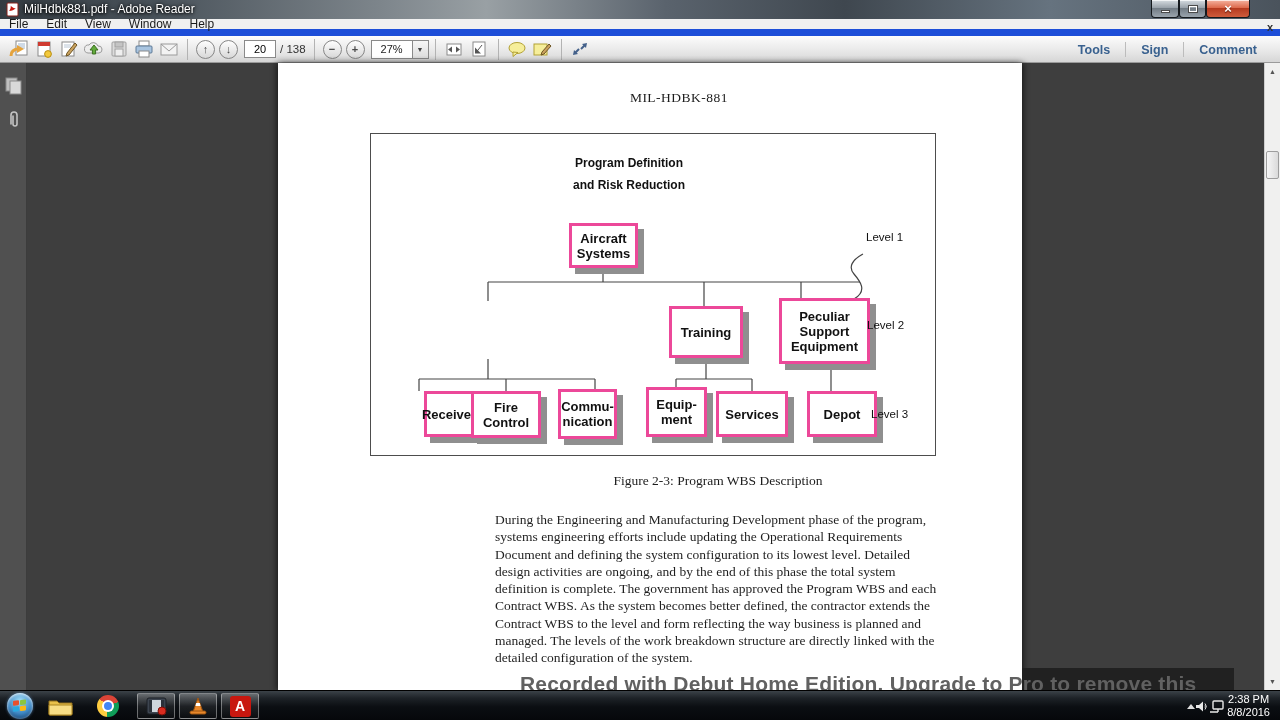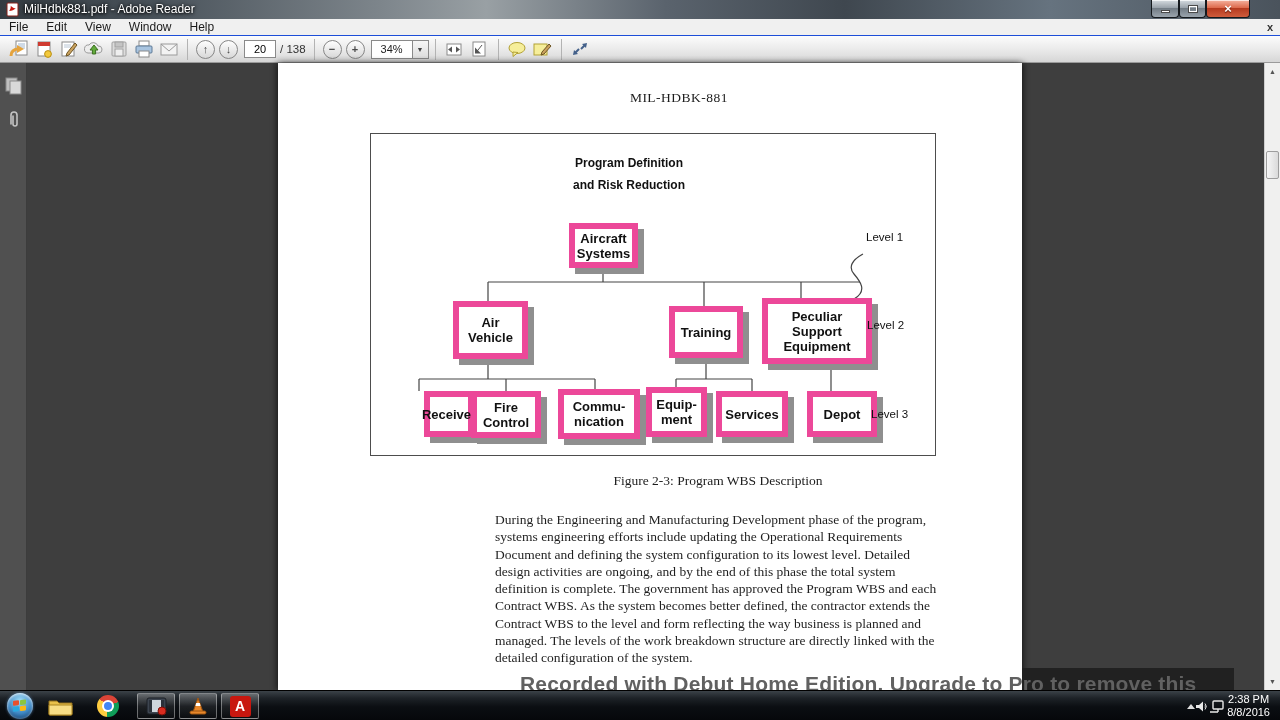--- a/index.html
+++ b/index.html
@@ -15,21 +15,21 @@
   .cap-btn { height:18px; border:1px solid #15191d; border-top:none; border-radius:0 0 4px 4px;
     background:linear-gradient(#d7dde2,#9aa3ab 45%,#727c85 50%,#9aa4ad); display:flex; align-items:center; justify-content:center;
     box-shadow:inset 0 1px 0 rgba(255,255,255,.7); }
   .cap-min { width:28px; } .cap-max { width:27px; }
   .cap-close { width:44px; background:linear-gradient(#f5b3a0,#dd6b4d 45%,#b53b20 50%,#cf5c3c); }
   .glyph-min { width:9px; height:3px; background:#fff; border:1px solid #4a4a4a; margin-top:6px; }
   .glyph-max { width:10px; height:8px; border:1px solid #4a4a4a; background:transparent; box-shadow:inset 0 0 0 1px #fff; }
   .glyph-close { color:#fff; font-size:13px; font-weight:bold; text-shadow:0 1px 1px #5a1505; line-height:16px; }
 
   
-  .menubar { position:absolute; left:0; top:19px; width:1280px; height:17px; background:#f0f0f0; border-bottom:1px solid #1d4ed8;
+  .menubar { position:absolute; left:0; top:19px; width:1280px; height:17px; background:#f0f0f0; border-bottom:7px solid #1d4ed8;
     display:flex; align-items:center; font-size:12px; color:#1a1a1a; }
   .menu-item { padding:0 9px; height:17px; line-height:17px; }
   .menu-close { position:absolute; right:7px; top:1px; font-size:11px; font-weight:bold; color:#333; line-height:14px; }
 
   
   .toolbar { position:absolute; left:0; top:36px; width:1280px; height:27px;
     background:linear-gradient(#fcfcfc,#e9e9e9 55%,#d6d6d6); border-bottom:1px solid #9a9a9a;
     display:flex; align-items:center; padding-left:6px; }
   .tb-icon { width:25px; height:23px; display:flex; align-items:center; justify-content:center; border-radius:3px; }
   .sep { width:1px; height:21px; background:#b3b3b3; margin:0 6px; flex:none; }
@@ -56,21 +56,21 @@
   .sb-thumb { position:absolute; left:1px; top:88px; width:13px; height:28px;
     background:linear-gradient(90deg,#f6f6f6,#dadada); border:1px solid #9d9d9d; border-radius:2px; }
 
   
   .page { position:absolute; left:251px; top:0; width:744px; height:627px; background:#fff; box-shadow:2px 0 6px rgba(0,0,0,.45),-2px 0 6px rgba(0,0,0,.45); }
   .doc-header { position:absolute; left:58px; top:27px; width:686px; text-align:center;
     font-family:"Liberation Serif",serif; font-size:13.5px; color:#1c1c1c; letter-spacing:.5px; }
   .figure { position:absolute; left:92px; top:70px; width:566px; height:323px; border:1px solid #4d4d4d; }
   .fig-title { position:absolute; left:88px; top:18px; width:340px; text-align:center;
     font-size:12px; font-weight:bold; color:#111; line-height:22px; white-space:pre-line; }
-  .node { position:absolute; background:#fff; border:6px solid #ec4899; box-shadow:6px 6px 0 #8f8f8f;
+  .node { position:absolute; background:#fff; border:3px solid #ec4899; box-shadow:6px 6px 0 #8f8f8f;
     display:flex; align-items:center; justify-content:center; text-align:center;
     font-size:13px; font-weight:bold; color:#111; line-height:15px; white-space:pre-line; }
   .lvl { position:absolute; font-size:11.5px; font-weight:normal; color:#111; }
   .fig-svg { position:absolute; left:0; top:0; }
   .caption { position:absolute; left:118px; top:410px; width:644px; text-align:center;
     font-family:"Liberation Serif",serif; font-size:13.5px; color:#1c1c1c; }
   .bodytext { position:absolute; left:217px; top:448px; width:452px;
     font-family:"Liberation Serif",serif; font-size:13.5px; line-height:17.3px; color:#1f1f1f; }
 
   
@@ -196,21 +196,21 @@
 
   <span class="circ">↑</span>
   <span class="circ">↓</span>
   <input class="page-input" value="20" style="">
   <span class="page-total">/ 138</span>
 
   <span class="sep"></span>
 
   <span class="circ">−</span>
   <span class="circ">+</span>
-  <span class="zoom-box">34%</span>
+  <span class="zoom-box">27%</span>
   <span class="zoom-arrow">▼</span>
 
   <span class="sep"></span>
 
   <span class="tb-icon">
     <svg width="20" height="18">
         <rect x="3" y="4" width="14" height="11" fill="#fff" stroke="#8a8a8a"></rect>
         <polygon points="4,9.5 8,6.5 8,12.5" fill="#555"></polygon>
         <polygon points="16,9.5 12,6.5 12,12.5" fill="#555"></polygon>
       </svg>
@@ -242,20 +242,27 @@
 
   <span class="tb-icon">
     <svg width="18" height="16">
         <line x1="4" y1="12" x2="8" y2="8" stroke="#44618a" stroke-width="2"></line>
         <polygon points="2,14 7,13 3,9" fill="#44618a"></polygon>
         <line x1="10" y1="8" x2="14" y2="4" stroke="#44618a" stroke-width="2"></line>
         <polygon points="16,2 11,3 15,7" fill="#44618a"></polygon>
       </svg>
   </span>
 
+  <div class="right-links">
+    <span class="rlink">Tools</span>
+    <span class="rsep"></span>
+    <span class="rlink">Sign</span>
+    <span class="rsep"></span>
+    <span class="rlink">Comment</span>
+  </div>
 </div>
 
 <div class="sidebar">
   <div class="side-ico" style="margin-top:10px;">
     <svg width="17" height="18">
         <rect x="1" y="1" width="11" height="13" fill="#bfbfbf" stroke="#8a8a8a"></rect>
         <rect x="5" y="4" width="11" height="13" fill="#d9d9d9" stroke="#8a8a8a"></rect>
       </svg>
   </div>
   <div class="side-ico" style="margin-top:8px;">
@@ -281,30 +288,28 @@
           <path d="M335 224 V245 M305 245 H381 M305 245 V255 M381 245 V257"></path>
           <path d="M460 230 V257"></path>
           <path d="M483 165 C497 157 489 147 483 140 C477 133 481 126 492 120"></path>
         </g>
       </svg>
       <div class="fig-title">Program Definition
 and Risk Reduction</div>
 
       <div class="node" style="left:198px;top:89px;width:69px;height:45px;">Aircraft
 Systems</div>
-      <div class="node" style="left:82px;top:167px;width:75px;height:58px;">Air
-Vehicle</div>
       <div class="node" style="left:298px;top:172px;width:74px;height:52px;">Training</div>
-      <div class="node" style="left:391px;top:164px;width:110px;height:66px;">Peculiar
+      <div class="node" style="left:408px;top:164px;width:91px;height:66px;">Peculiar
 Support
 Equipment</div>
       <div class="node" style="left:13px;top:257px;width:50px;height:46px;margin-left:40px;">Receiver</div>
       <div class="node" style="left:100px;top:257px;width:70px;height:47px;">Fire
 Control</div>
-      <div class="node" style="left:187px;top:255px;width:82px;height:50px;">Commu-
+      <div class="node" style="left:187px;top:255px;width:59px;height:50px;">Commu-
 nication</div>
       <div class="node" style="left:275px;top:253px;width:61px;height:50px;">Equip-
 ment</div>
       <div class="node" style="left:345px;top:257px;width:72px;height:46px;">Services</div>
       <div class="node" style="left:436px;top:257px;width:70px;height:46px;">Depot</div>
 
       <div class="lvl" style="left:495px;top:97px;">Level 1</div>
       <div class="lvl" style="left:496px;top:185px;">Level 2</div>
       <div class="lvl" style="left:500px;top:274px;">Level 3</div>
     </div>

